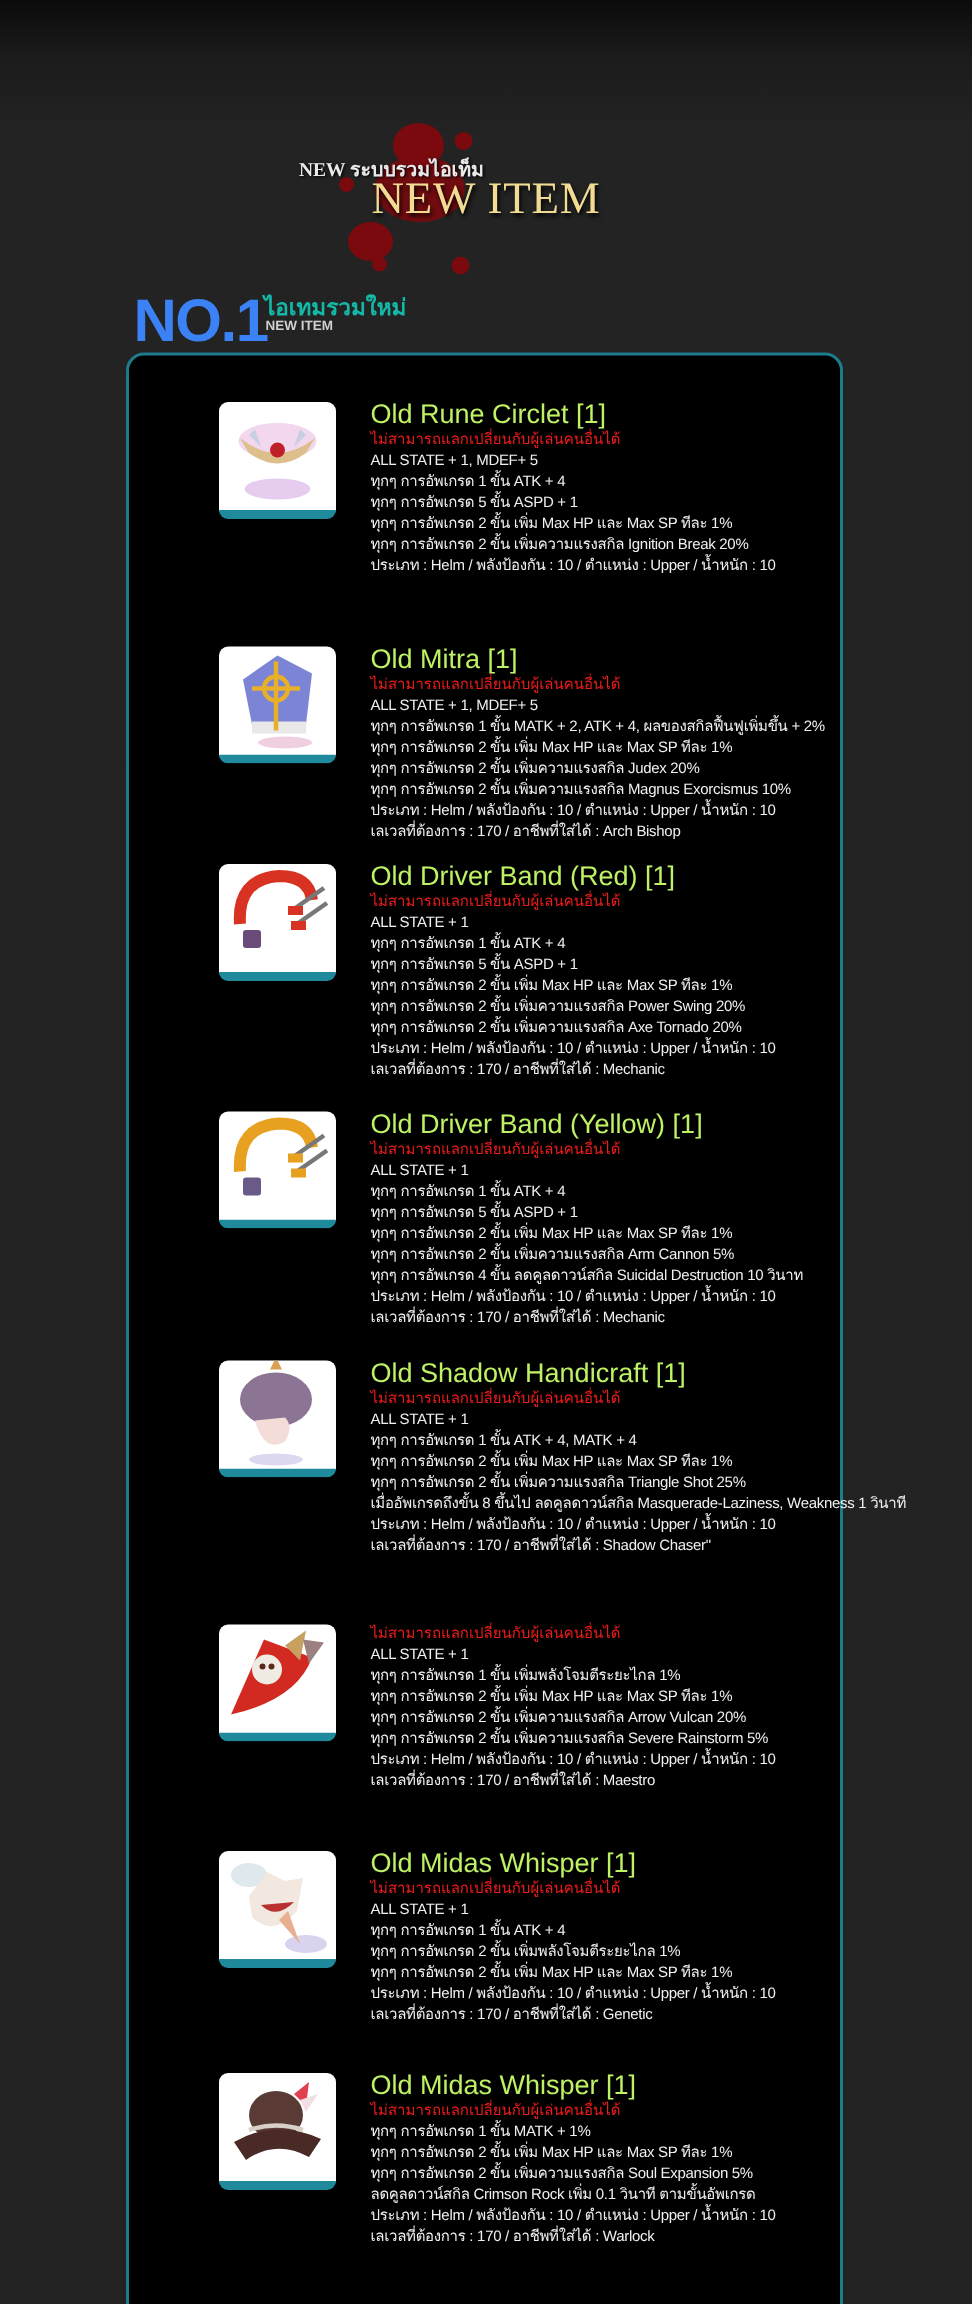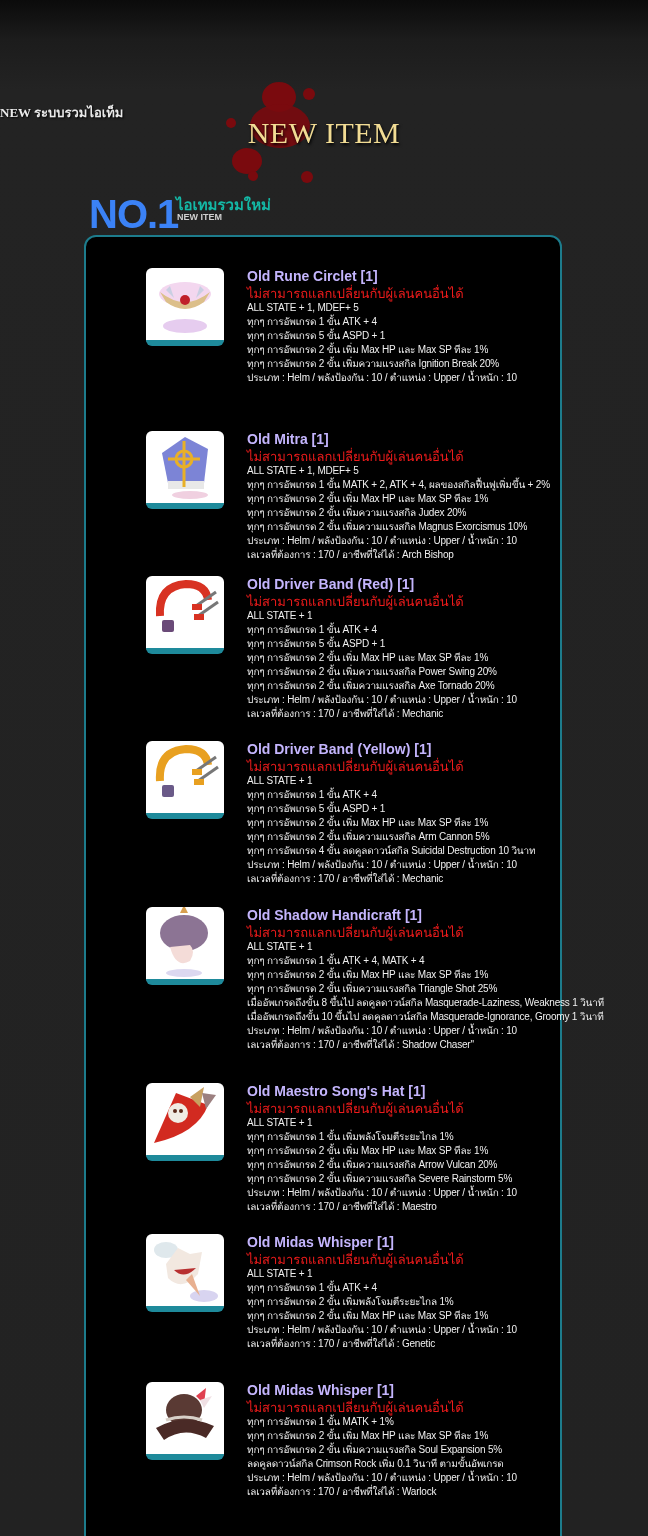--- a/index.html
+++ b/index.html
@@ -7,21 +7,21 @@
     width: 648px; height: 1536px; overflow: hidden;
     background: #222222;
     background-image:
       linear-gradient(180deg, #0b0b0b 0px, #1c1c1c 40px, #232323 90px, #222 100%);
     font-family: "Liberation Sans", "DejaVu Sans", sans-serif;
     position: relative;
   }
   .hero { position: absolute; left: 0; top: 70px; width: 648px; height: 120px; }
   .splat { position: absolute; border-radius: 50%; background: #7a0a0e; }
   .hero-sub {
-    position: absolute; top: 32px; left: 0; width: 522px; text-align: left;
+    position: absolute; top: 32px; left: 0; width: 522px; text-align: center;
     font-family: "Liberation Serif", "DejaVu Serif", serif; font-weight: bold;
     font-size: 13px; color: #eaeaea; text-shadow: 1px 1px 2px #000;
   }
   .hero-title {
     position: absolute; top: 46px; left: 0; width: 648px; text-align: center;
     font-family: "Liberation Serif", "DejaVu Serif", serif;
     font-size: 30px; color: #f2dc94; letter-spacing: 0.5px;
     text-shadow: 1px 2px 3px #000;
   }
   .section-head { position: absolute; left: 89px; top: 192px; height: 36px; }
@@ -39,22 +39,22 @@
     box-sizing: border-box;
   }
   .item { position: absolute; left: 0; width: 100%; }
   .thumb {
     position: absolute; left: 60px; top: 0; width: 78px; height: 78px;
     background: #fff; border-radius: 6px;
     border-bottom: 6px solid #1e8a9b; box-sizing: border-box;
     overflow: hidden;
   }
   .info { position: absolute; left: 161px; top: 0; width: 320px; }
-  .name { font-size: 14px; color: #c4b5fd; font-weight: bold; line-height: 17px; margin-bottom: 2px; white-space: nowrap; }
-  .warn { font-size: 13px; color: #ee1b1b; line-height: 14px; white-space: nowrap; }
+  .name { font-size: 18px; color: #bef264; font-weight: normal; line-height: 17px; margin-bottom: 2px; white-space: nowrap; }
+  .warn { font-size: 10px; color: #ee1b1b; line-height: 14px; white-space: nowrap; }
   .line { font-size: 10px; color: #f0f0f0; line-height: 14px; white-space: nowrap; letter-spacing: -0.2px; }
 </style>
 </head>
 <body>
 
 <div class="hero">
   <div class="splat" style="left:262px;top:12px;width:34px;height:30px;"></div>
   <div class="splat" style="left:250px;top:34px;width:60px;height:44px;opacity:.9"></div>
   <div class="splat" style="left:232px;top:78px;width:30px;height:26px;"></div>
   <div class="splat" style="left:226px;top:48px;width:10px;height:10px;"></div>
@@ -179,39 +179,37 @@
       </svg>
     </div>
     <div class="info">
       <div class="name">Old Shadow Handicraft [1]</div>
       <div class="warn">ไม่สามารถแลกเปลี่ยนกับผู้เล่นคนอื่นได้</div>
       <div class="line">ALL STATE + 1</div>
       <div class="line">ทุกๆ การอัพเกรด 1 ขั้น ATK + 4, MATK + 4</div>
       <div class="line">ทุกๆ การอัพเกรด 2 ขั้น เพิ่ม Max HP และ Max SP ทีละ 1%</div>
       <div class="line">ทุกๆ การอัพเกรด 2 ขั้น เพิ่มความแรงสกิล Triangle Shot 25%</div>
       <div class="line">เมื่ออัพเกรดถึงขั้น 8 ขึ้นไป ลดคูลดาวน์สกิล Masquerade-Laziness, Weakness 1 วินาที</div>
-      <div class="line">เมื่ออัพเกรดถึงขั้น 10 ขึ้นไป ลดคูลดาวน์สกิล Masquerade-Ignorance, Groomy 1 วินาที</div>
       <div class="line">ประเภท : Helm / พลังป้องกัน : 10 / ตำแหน่ง : Upper / น้ำหนัก : 10</div>
       <div class="line">เลเวลที่ต้องการ : 170 / อาชีพที่ใส่ได้ : Shadow Chaser"</div>
     </div>
   </div>
 
   <div class="item" style="top:846px;">
     <div class="thumb">
       <svg width="78" height="72" viewBox="0 0 78 72">
         <path d="M8 60 L30 10 L62 22 Q52 50 8 60 Z" fill="#d22a20"></path>
         <circle cx="32" cy="30" r="10" fill="#f0ece4"></circle>
         <circle cx="29" cy="28" r="2" fill="#5a2a1a"></circle>
         <circle cx="35" cy="28" r="2" fill="#5a2a1a"></circle>
         <path d="M44 14 L58 4 L54 24 Z" fill="#c8a060"></path>
         <path d="M56 10 L70 12 L60 26 Z" fill="#9c8080"></path>
       </svg>
     </div>
     <div class="info">
-      <div class="name">Old Maestro Song's Hat [1]</div>
       <div class="warn">ไม่สามารถแลกเปลี่ยนกับผู้เล่นคนอื่นได้</div>
       <div class="line">ALL STATE + 1</div>
       <div class="line">ทุกๆ การอัพเกรด 1 ขั้น เพิ่มพลังโจมตีระยะไกล 1%</div>
       <div class="line">ทุกๆ การอัพเกรด 2 ขั้น เพิ่ม Max HP และ Max SP ทีละ 1%</div>
       <div class="line">ทุกๆ การอัพเกรด 2 ขั้น เพิ่มความแรงสกิล Arrow Vulcan 20%</div>
       <div class="line">ทุกๆ การอัพเกรด 2 ขั้น เพิ่มความแรงสกิล Severe Rainstorm 5%</div>
       <div class="line">ประเภท : Helm / พลังป้องกัน : 10 / ตำแหน่ง : Upper / น้ำหนัก : 10</div>
       <div class="line">เลเวลที่ต้องการ : 170 / อาชีพที่ใส่ได้ : Maestro</div>
     </div>
   </div>

